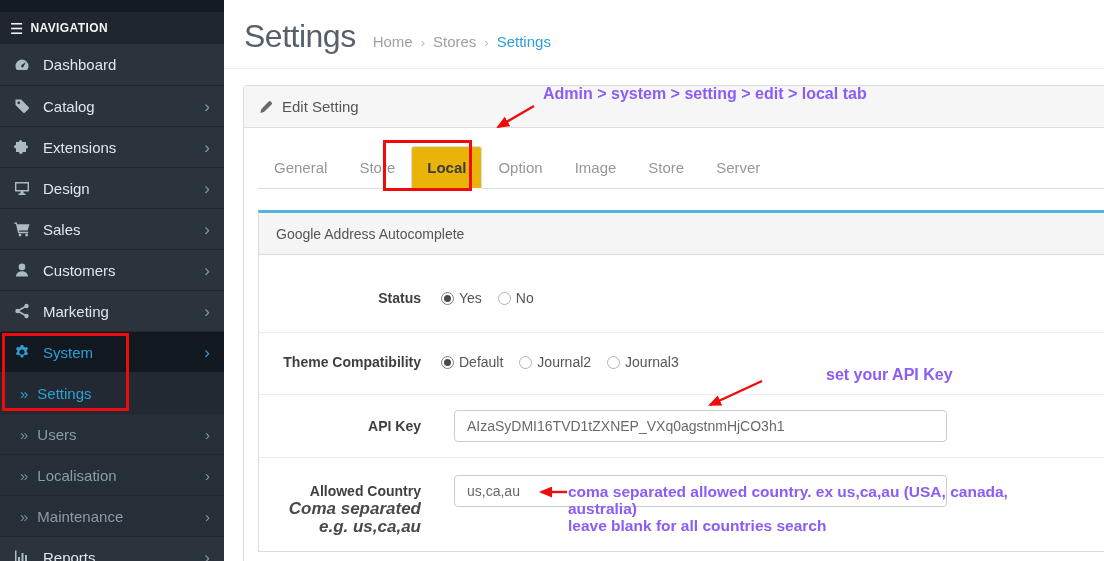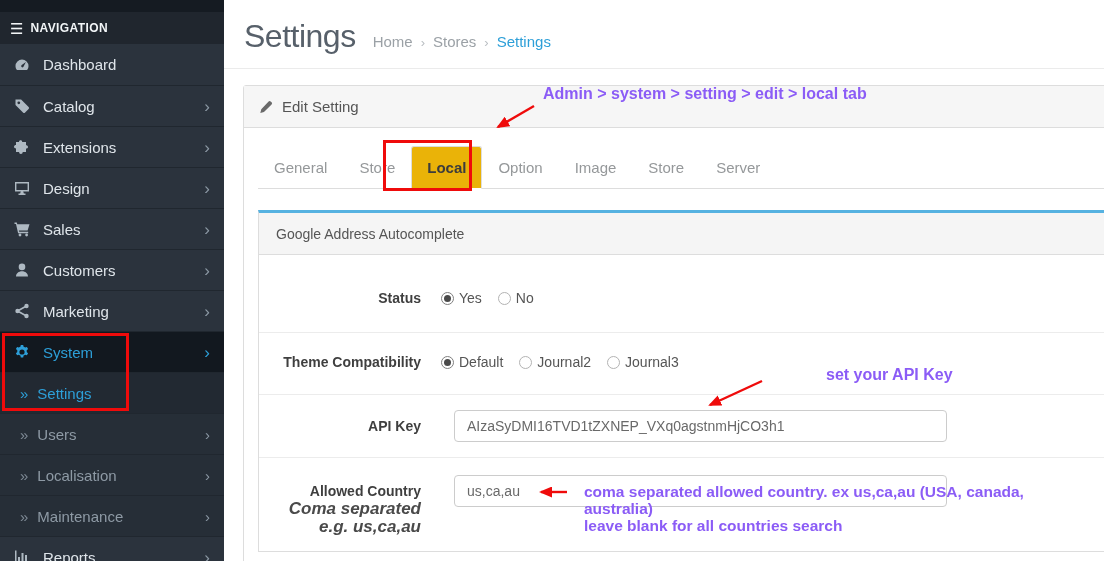--- a/index.html
+++ b/index.html
@@ -67,21 +67,21 @@
   .radio-circle.checked::after{content:'';position:absolute;left:2px;top:2px;right:2px;bottom:2px;background:#4a4a4a;border-radius:50%;}
   .text-input{width:493px;height:32px;box-sizing:border-box;border:1px solid #ccc;border-radius:4px;padding:5px 12px;font-size:14px;color:#696969;font-family:"Liberation Sans","DejaVu Sans",sans-serif;background:#fff;}
   
   .ann-layer{position:absolute;left:0;top:0;width:1104px;height:561px;pointer-events:none;}
   .ann-box{position:absolute;border:3px solid #ef0b0b;box-sizing:border-box;}
   .ann-box-sidebar{left:2px;top:333px;width:127px;height:78px;}
   .ann-box-local{left:383px;top:140px;width:89px;height:51px;}
   .ann-text{position:absolute;color:#8b5cf6;font-weight:bold;font-size:16px;line-height:17px;white-space:nowrap;}
   .ann-text-local{left:543px;top:85px;}
   .ann-text-api{left:826px;top:366px;}
-  .ann-text-country{left:568px;top:483px;font-size:15.5px;margin-left:16px;}
+  .ann-text-country{left:568px;top:483px;font-size:15.5px;}
   .ann-arrow{position:absolute;overflow:visible;}
   .ann-arrow line{stroke:#ef0b0b;stroke-width:2.4;}
   .ann-arrow .ah{fill:#ef0b0b;}
 </style>
 </head>
 <body>
 
 <aside class="sidebar">
   <div class="sb-topstrip"></div>
   <div class="sb-header">

